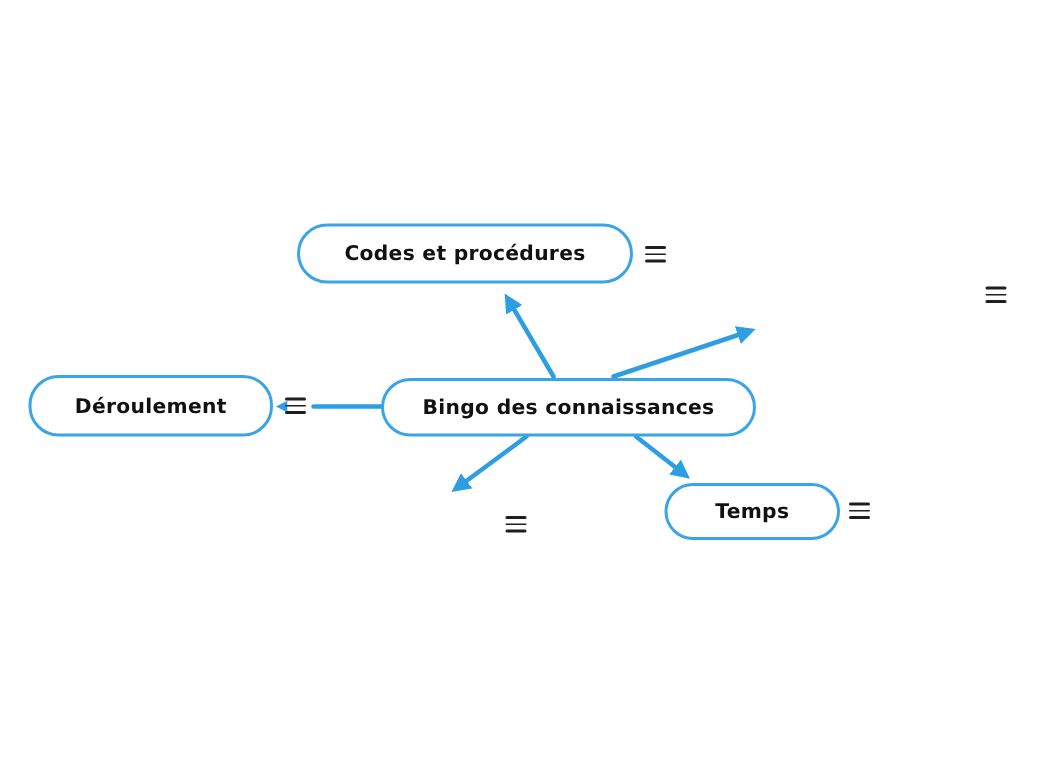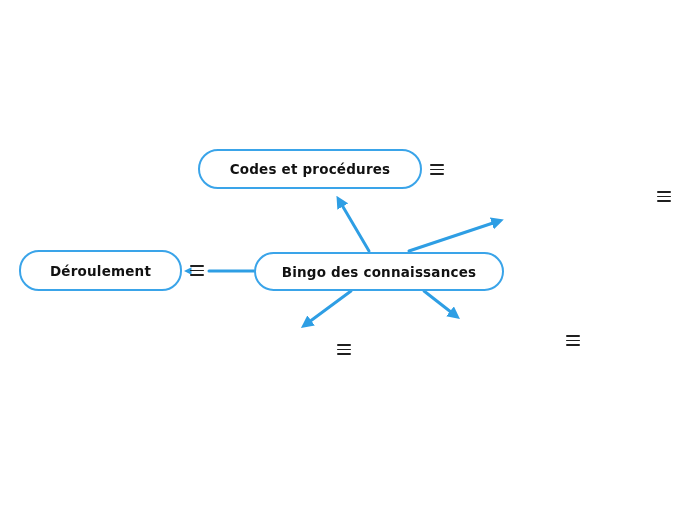--- a/index.html
+++ b/index.html
@@ -110,19 +110,22 @@
       <i></i>
       <i></i>
     </div>
 
   <div class="menu menu-materiel">
       <i></i>
       <i></i>
       <i></i>
     </div>
 
+  <div class="node node-temps">
+    <span class="node-label">Temps</span>
+  </div>
   <div class="menu menu-temps">
       <i></i>
       <i></i>
       <i></i>
     </div>
 
 </div>
 
 </body></html>

